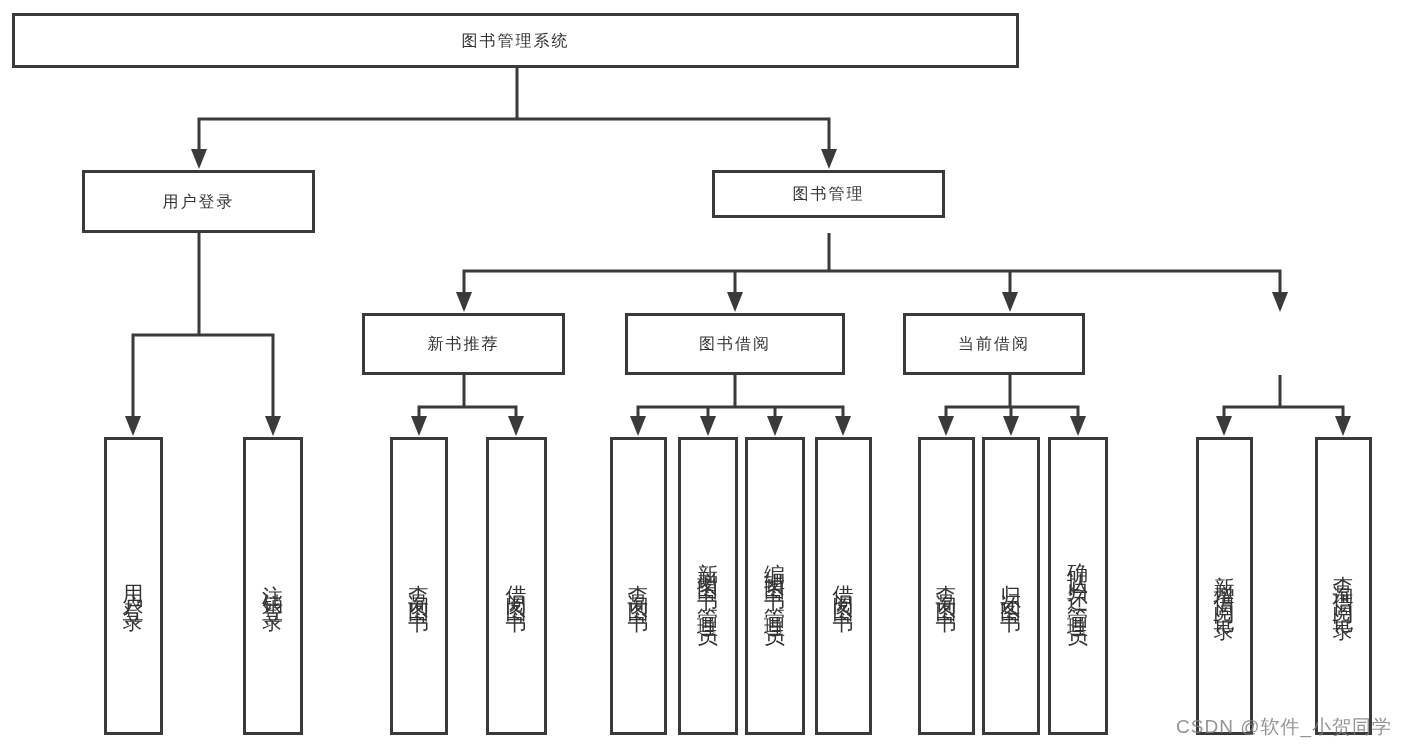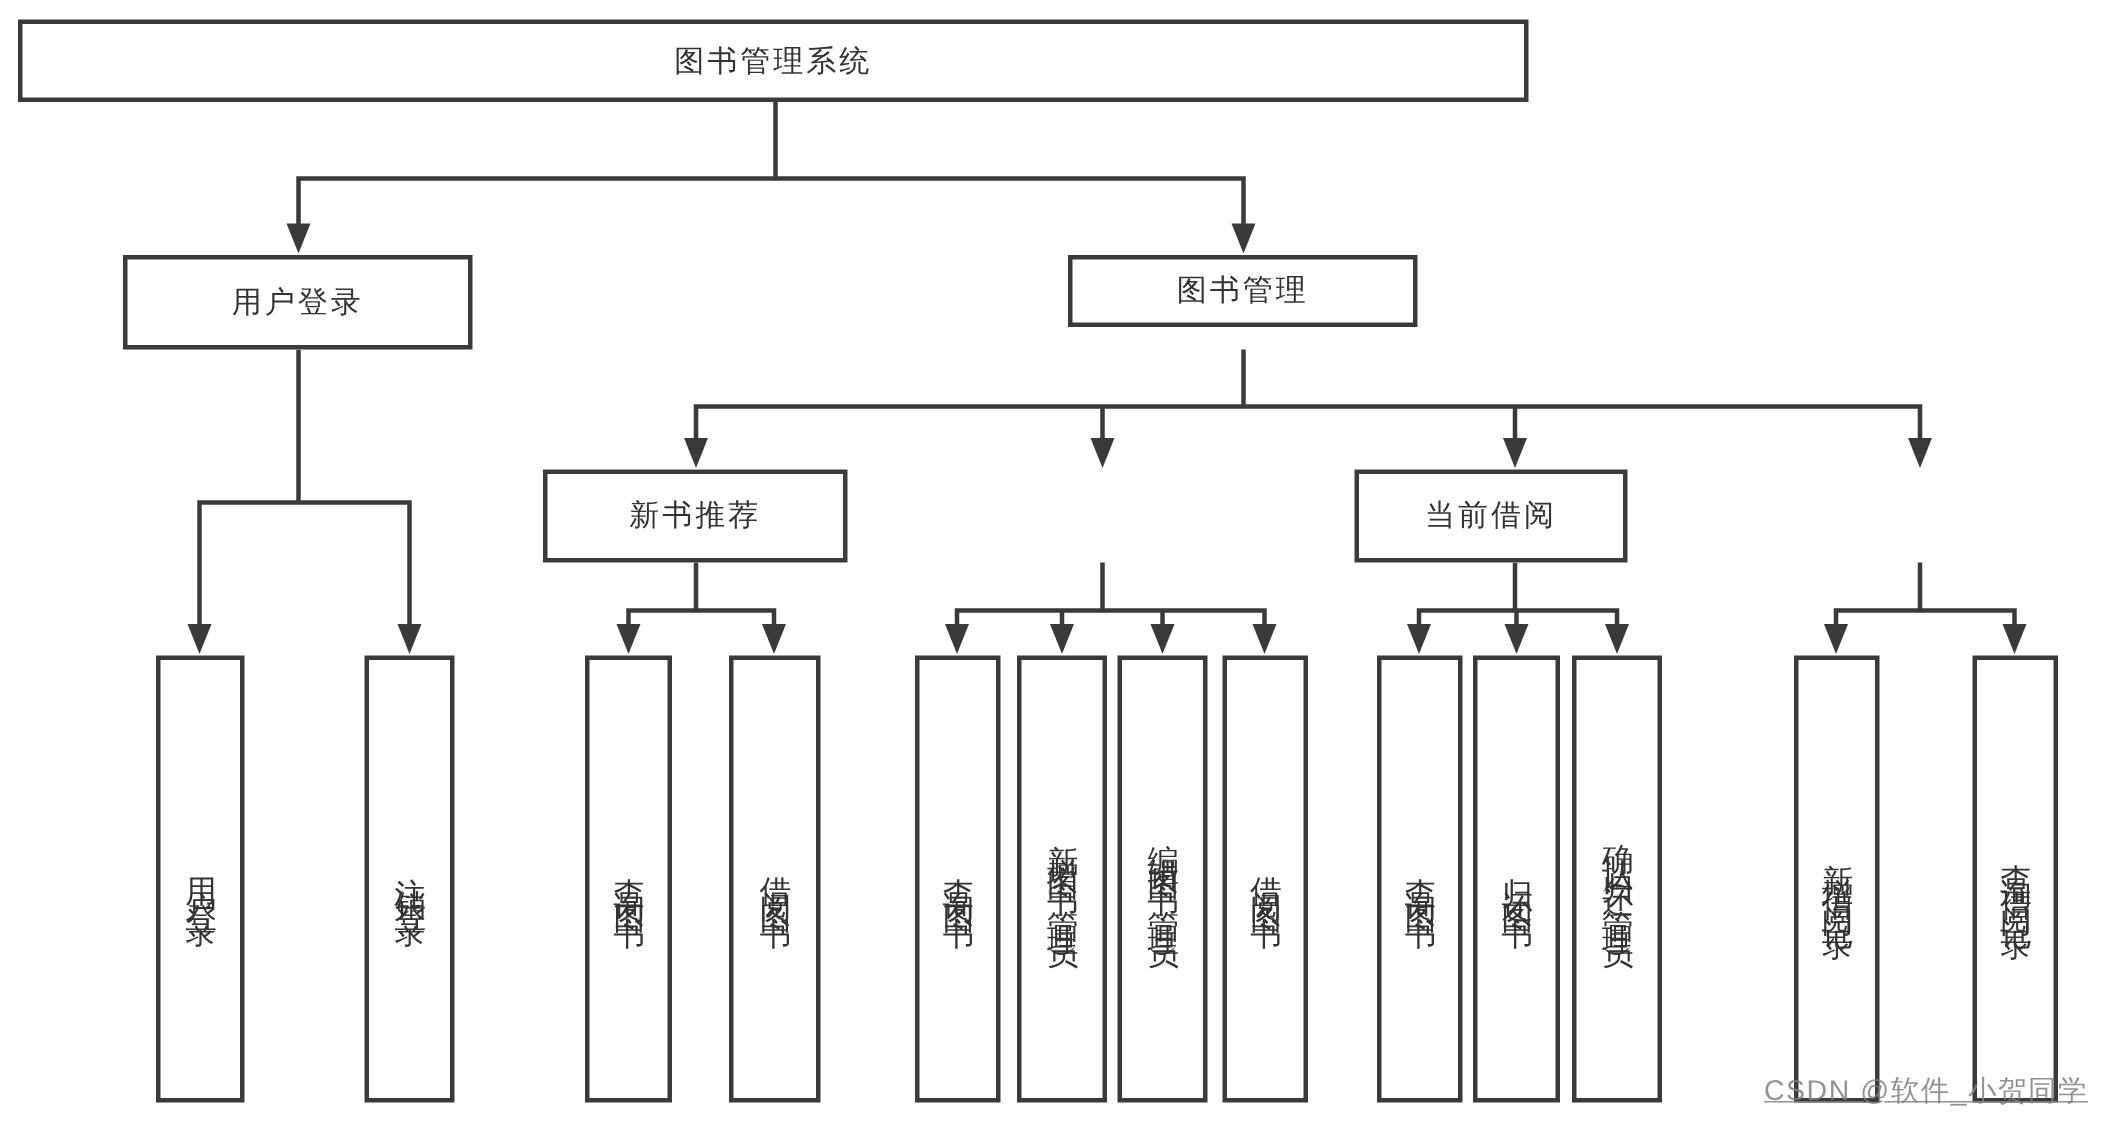--- a/index.html
+++ b/index.html
@@ -7,28 +7,28 @@
     position:relative; width:1405px; height:747px; background:#ffffff;
     overflow:hidden; font-family:"Liberation Sans", sans-serif;
   }
   svg.wires { position:absolute; left:0; top:0; z-index:1; }
   .box {
     position:absolute; box-sizing:border-box; z-index:2;
     border:3px solid #3a3a3a; background:#ffffff; color:#333333;
     display:flex; align-items:center; justify-content:center;
     line-height:1; white-space:nowrap;
   }
-  .box.h { font-size:20px; letter-spacing:2px; }
+  .box.h { font-size:16px; letter-spacing:2px; }
   .box.v {
     writing-mode:vertical-rl; text-orientation:mixed;
     font-size:21px; letter-spacing:9px;
   }
   .watermark {
     position:absolute; right:13px; bottom:7px; z-index:3;
-    font-size:19px; letter-spacing:1px; color:rgba(128,128,128,0.85);text-decoration:underline;
+    font-size:19px; letter-spacing:1px; color:rgba(128,128,128,0.85);
   }
 </style>
 </head>
 <body>
 
 <div class="canvas">
 
   <svg class="wires" width="1405" height="747" viewBox="0 0 1405 747">
     <g stroke="#3a3a3a" stroke-width="3" fill="none">
       <path d="M517 68 V119 M197.5 119 H830.5 M199 119 V152 M829 119 V152"></path>
@@ -61,20 +61,21 @@
       <polygon points="1335,416 1351,416 1343,436"></polygon>
     </g>
   </svg>
 
   <div class="box h" style="left:12px;top:13px;width:1007px;height:55px">图书管理系统</div>
 
   <div class="box h" style="left:82px;top:170px;width:233px;height:63px">用户登录</div>
   <div class="box h" style="left:712px;top:170px;width:233px;height:48px">图书管理</div>
 
   <div class="box h" style="left:362px;top:313px;width:203px;height:62px">新书推荐</div>
+  <div class="box h" style="left:625px;top:313px;width:220px;height:62px">图书借阅</div>
   <div class="box h" style="left:903px;top:313px;width:182px;height:62px">当前借阅</div>
 
   <div class="box v" style="left:104px;top:437px;width:59px;height:298px">用户登录</div>
   <div class="box v" style="left:243px;top:437px;width:60px;height:298px">注销登录</div>
 
   <div class="box v" style="left:390px;top:437px;width:58px;height:298px">查询图书</div>
   <div class="box v" style="left:486px;top:437px;width:61px;height:298px">借阅图书</div>
 
   <div class="box v" style="left:610px;top:437px;width:57px;height:298px">查询图书</div>
   <div class="box v" style="left:678px;top:437px;width:60px;height:298px">新增图书（管理员）</div>

